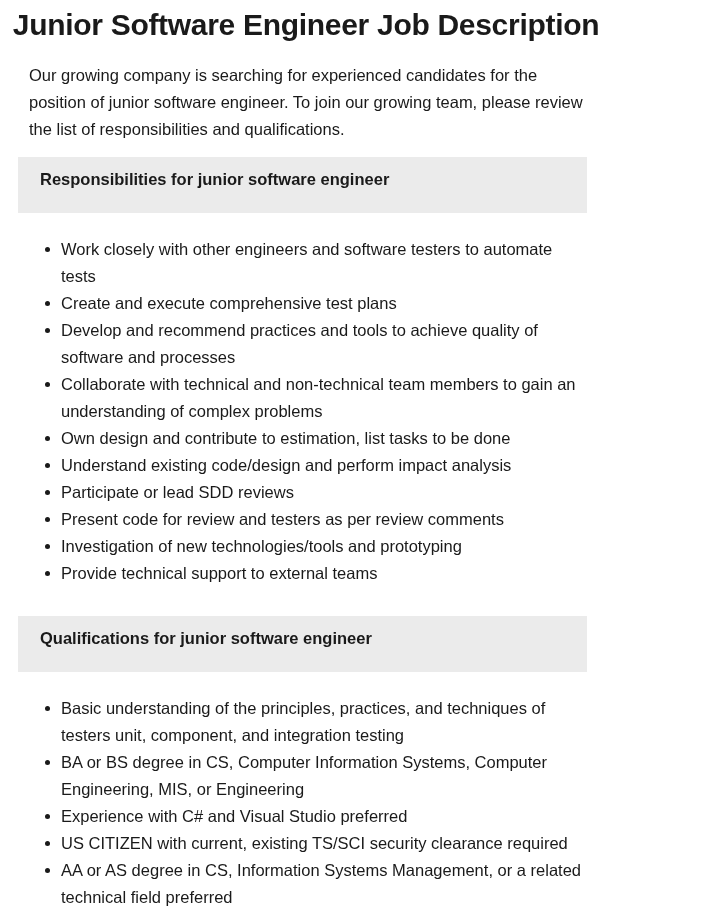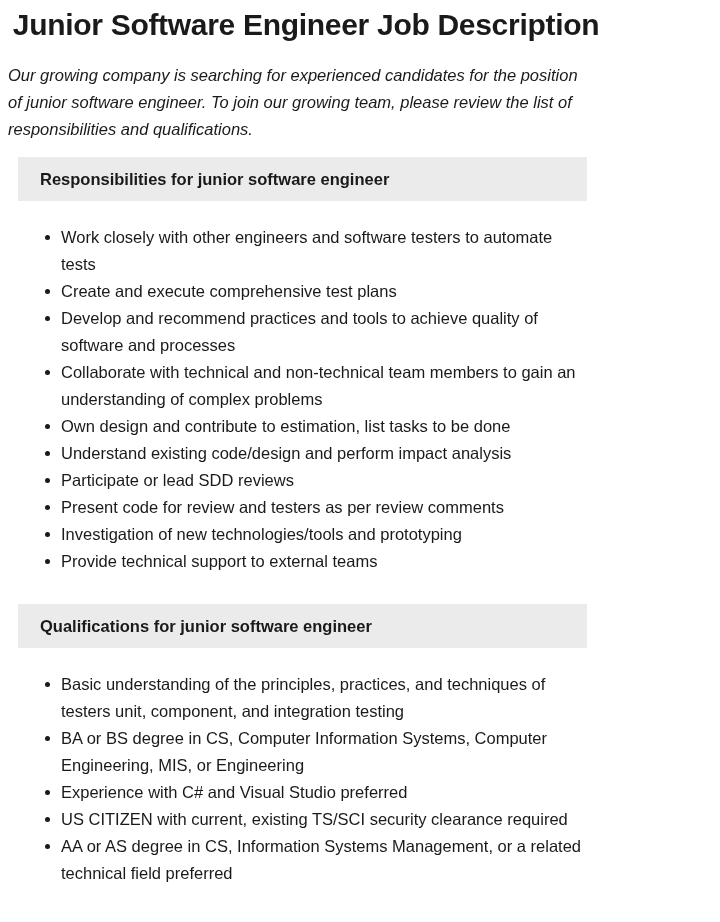--- a/index.html
+++ b/index.html
@@ -24,31 +24,30 @@
     margin: 0;
     padding: 6px 10px 0 10px;
     font-size: 30px;
     line-height: 38px;
     font-weight: 800;
     text-align: center;
     letter-spacing: -0.3px;
     color: #1a1a1a;
   }
   p.intro {
-    margin: 18px 20px 0 8px;
+    margin: 18px 20px 0 29px;
     max-width: 672px;
     font-size: 16.5px;
     line-height: 27px;
     color: #1a1a1a;
-    font-style: italic;
   }
   .section-bar {
     margin: 14px 25px 0 18px;
     background: #ebebeb;
-    padding: 11px 10px 11px 22px;
+    padding: 11px 10px 23px 22px;
   }
   .section-bar h2 {
     margin: 0;
     font-size: 16.5px;
     line-height: 22px;
     font-weight: 700;
     color: #1a1a1a;
   }
   ul.bullet-list {
     list-style: none;

